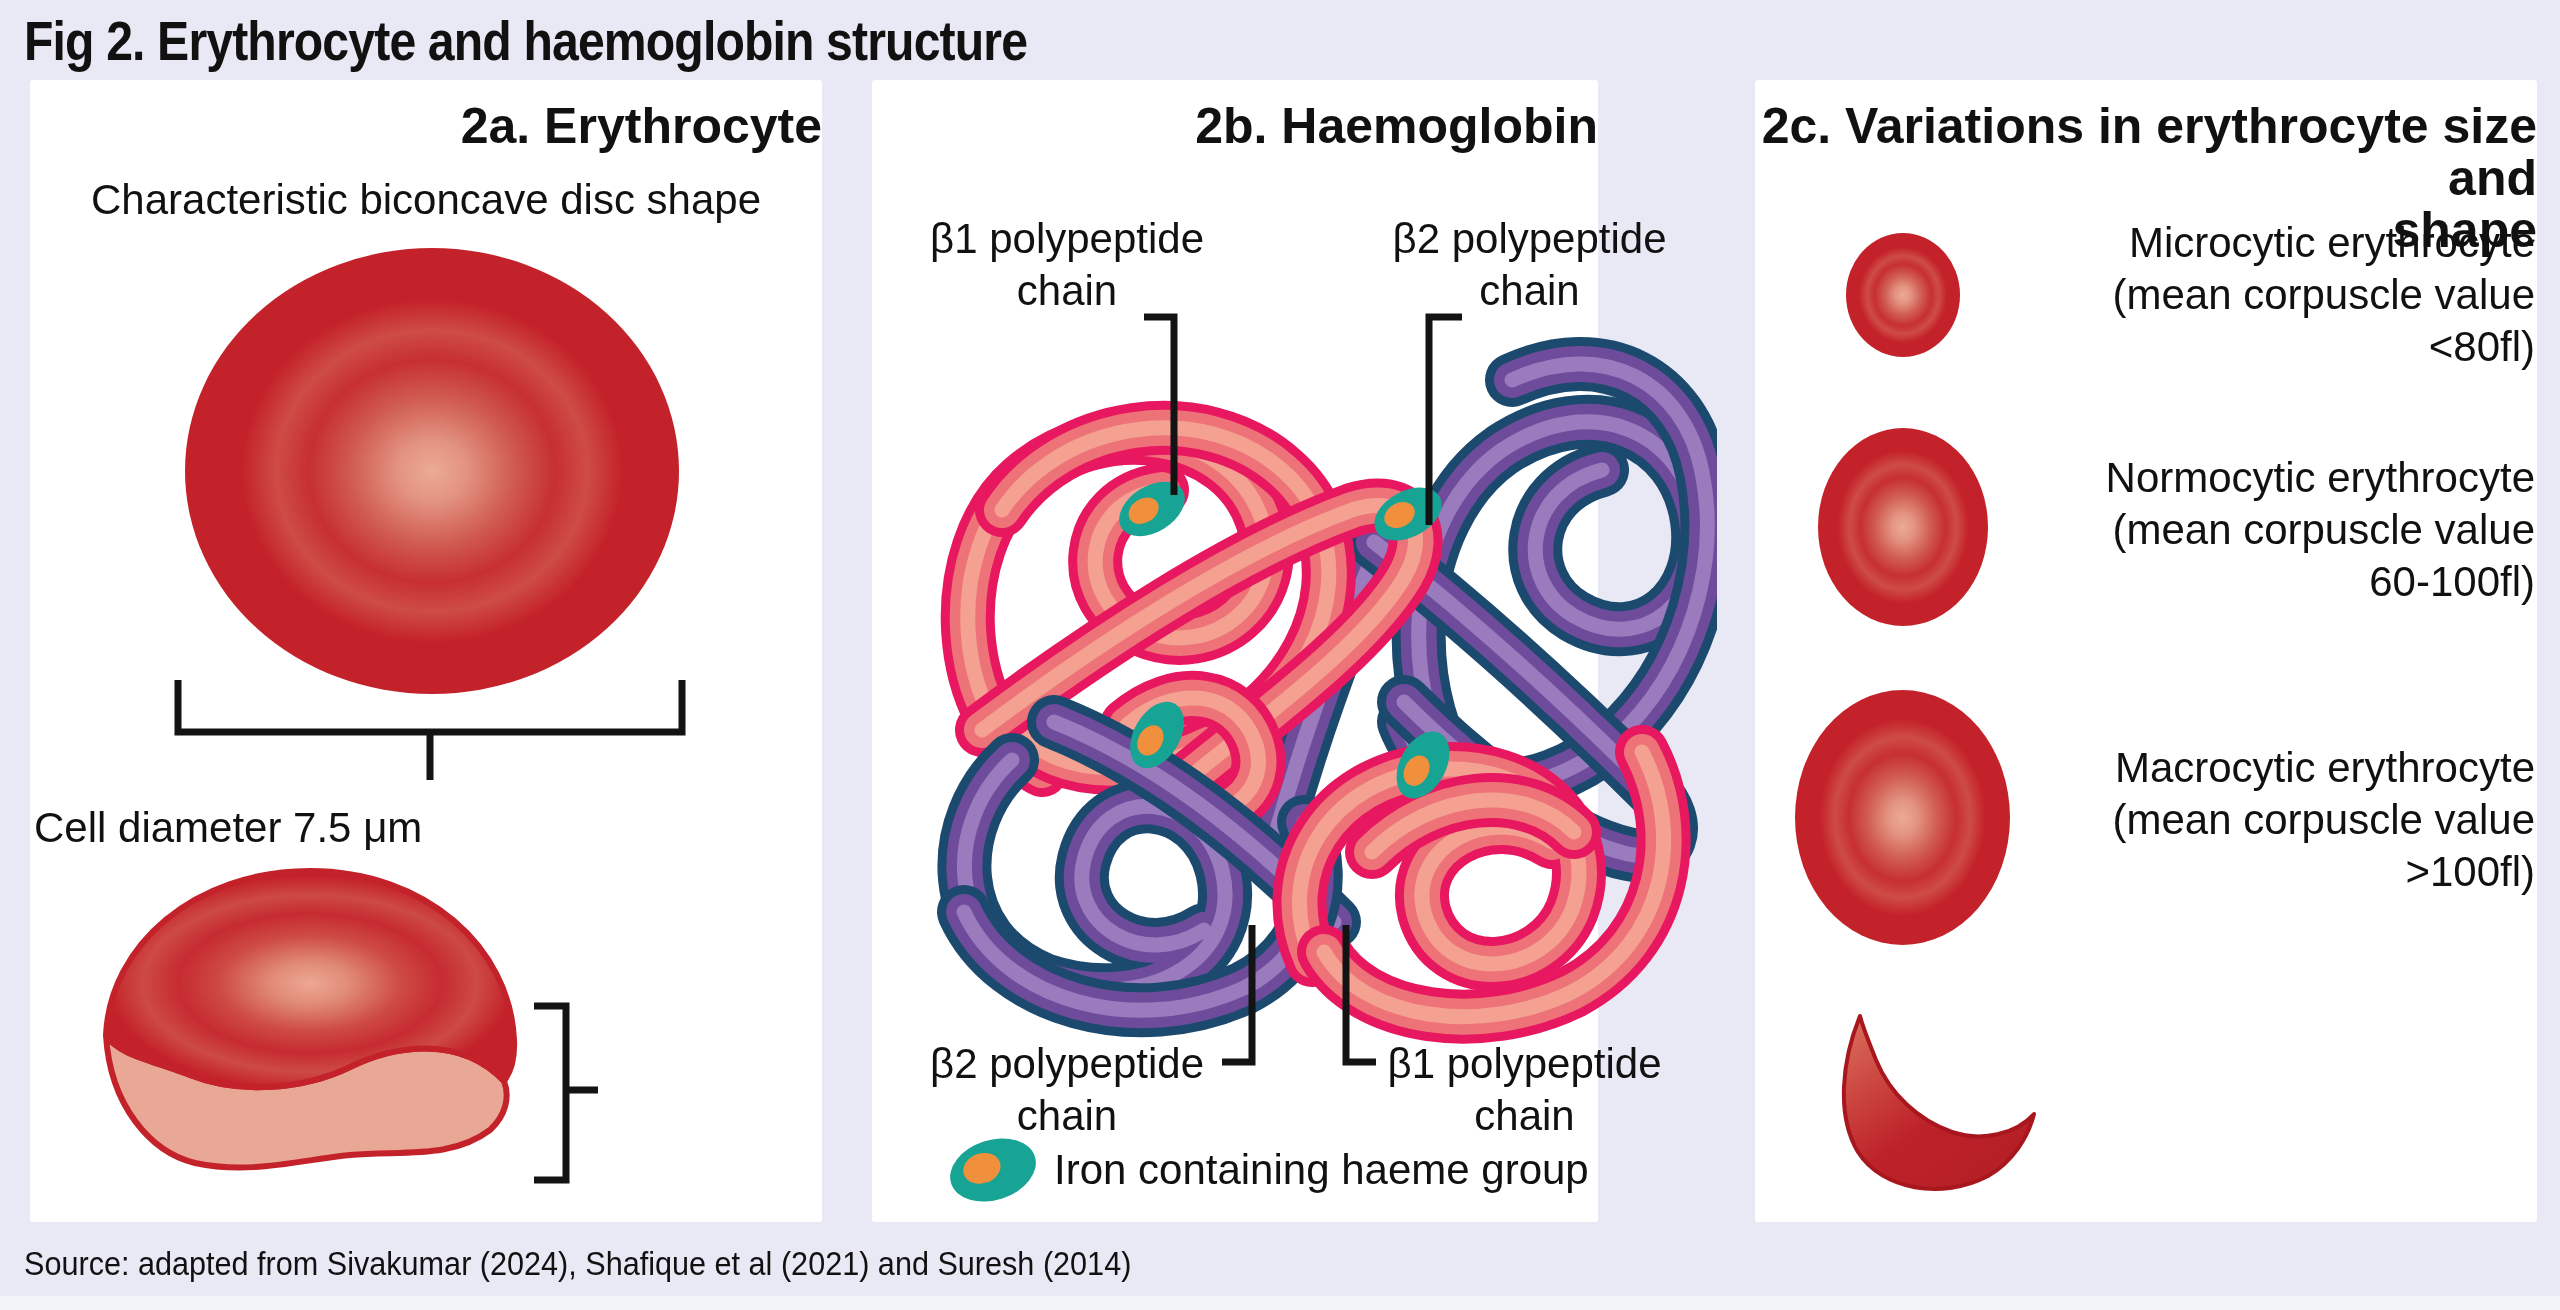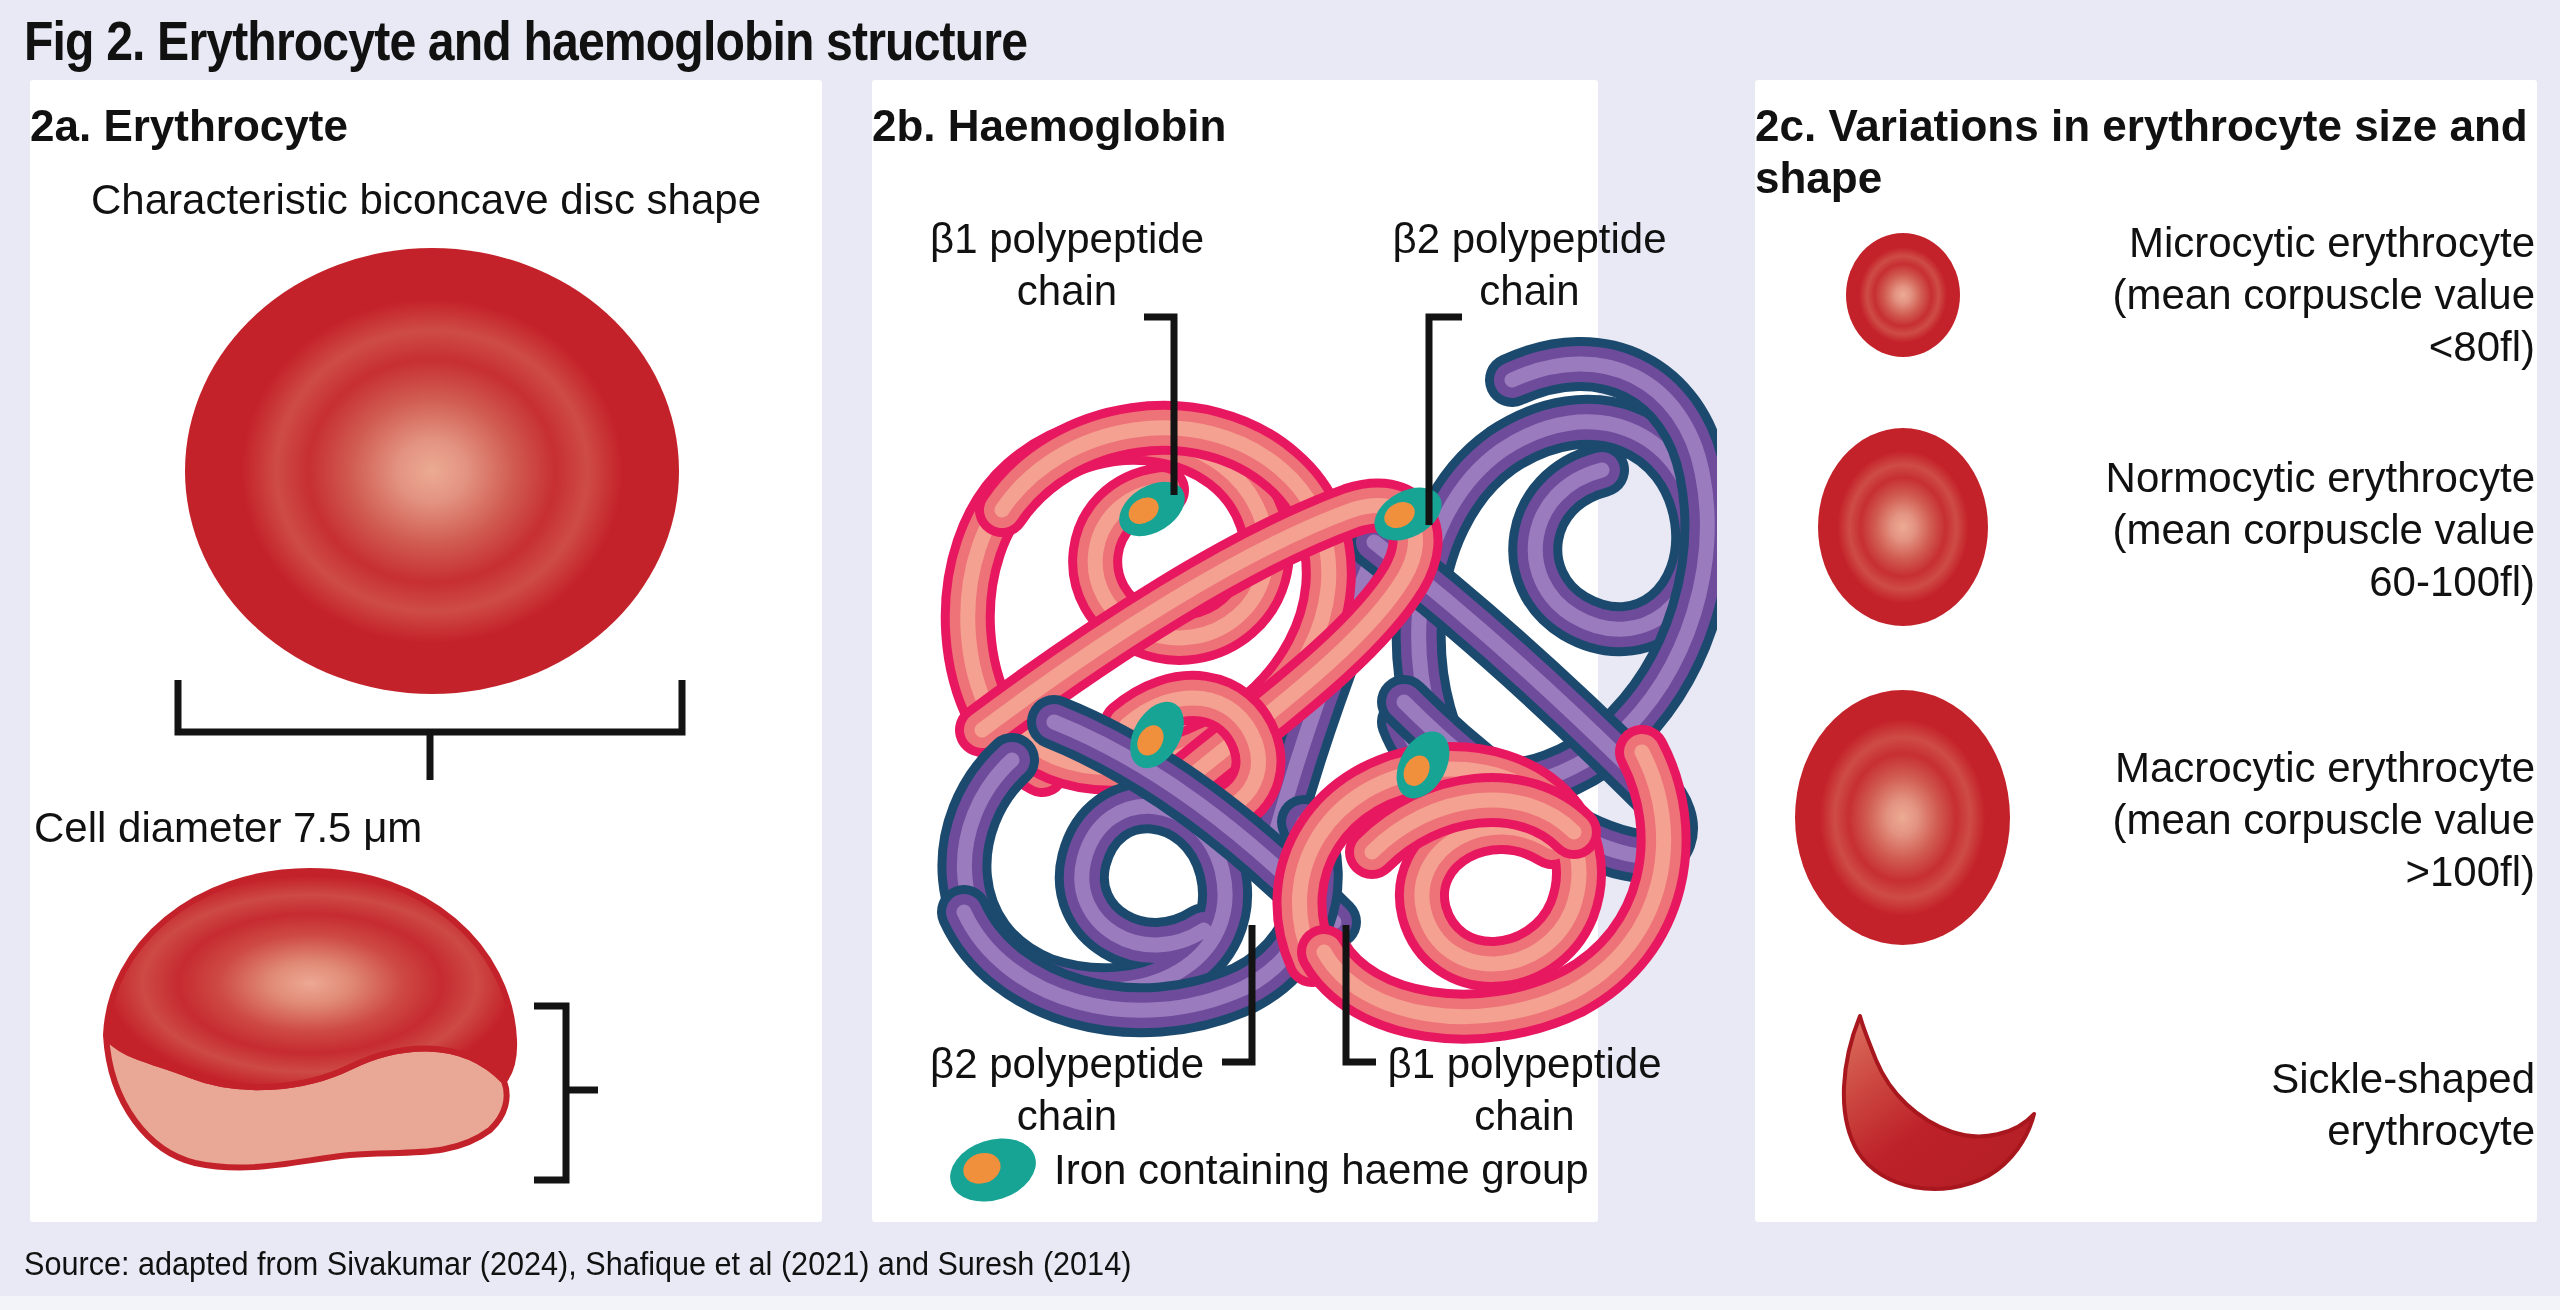--- a/index.html
+++ b/index.html
@@ -15,22 +15,22 @@
   .canvas{position:relative;width:2560px;height:1310px;background:var(--bg)}
   .bottom-strip{position:absolute;left:0;bottom:0;width:100%;height:14px;background:var(--bg-strip)}
   .fig-title{position:absolute;left:24px;top:8px;font-size:56px;font-weight:600;letter-spacing:-1px;
     transform:scaleX(.86);transform-origin:left center;white-space:nowrap}
   .source{position:absolute;left:24px;top:1244px;font-size:34px;font-weight:400;
     transform:scaleX(.9);transform-origin:left center;white-space:nowrap}
   .panel{position:absolute;top:80px;height:1142px;background:var(--panel);border-radius:3px}
   #panel-2a{left:30px;width:792px}
   #panel-2b{left:872px;width:726px}
   #panel-2c{left:1755px;width:782px}
-  .panel-title{position:absolute;left:0;top:20px;width:100%;text-align:left;
-    font-size:44px;font-weight:700;line-height:52px}
+  .panel-title{position:absolute;left:0;top:20px;width:100%;text-align:right;
+    font-size:50px;font-weight:700;line-height:52px}
   .preline{white-space:pre-line}
   .body-text{font-size:42px;line-height:52px}
   .subtitle-2a{position:absolute;left:0;top:94px;width:100%;text-align:center}
   
   .rbc{border-radius:50%;
     background:radial-gradient(closest-side,#ecab93 0%,#e39381 14%,#d05b51 33%,#c72f33 50%,#ce4c46 63%,#c4222a 77%,#c4222a 100%)}
   .cell-2a{position:absolute;left:155px;top:168px;width:494px;height:446px}
   .diameter-label{position:absolute;left:4px;top:722px;width:100%;text-align:left}
   .bracket-svg{position:absolute;left:120px;top:588px}
   .crosssection-svg{position:absolute;left:60px;top:775px}
@@ -243,19 +243,17 @@
         <linearGradient id="sg" x1="0" y1="0" x2="0.8" y2="1">
           <stop offset="0" stop-color="#dd7261"></stop>
           <stop offset="0.3" stop-color="#cc4840"></stop>
           <stop offset="0.6" stop-color="#bd2129"></stop>
           <stop offset="1" stop-color="#b51f26"></stop>
         </linearGradient>
       </defs>
       <path d="M30,6 C12,50 6,105 28,142 C52,180 112,190 158,166 C182,152 198,128 204,104
                C186,124 152,132 122,122 C88,110 60,84 46,50 C39,32 33,18 30,6 Z" fill="url(#sg)" stroke="#a8161e" stroke-width="4" stroke-linejoin="round"></path>
     </svg>
-    <div class="c-row-label body-text preline" style="top:973px">Sickle-shaped
-erythrocyte</div>
   </div>
 
   <div class="source">Source: adapted from Sivakumar (2024), Shafique et al (2021) and Suresh (2014)</div>
   <div class="bottom-strip"></div>
 </div>
 
 </body></html>

